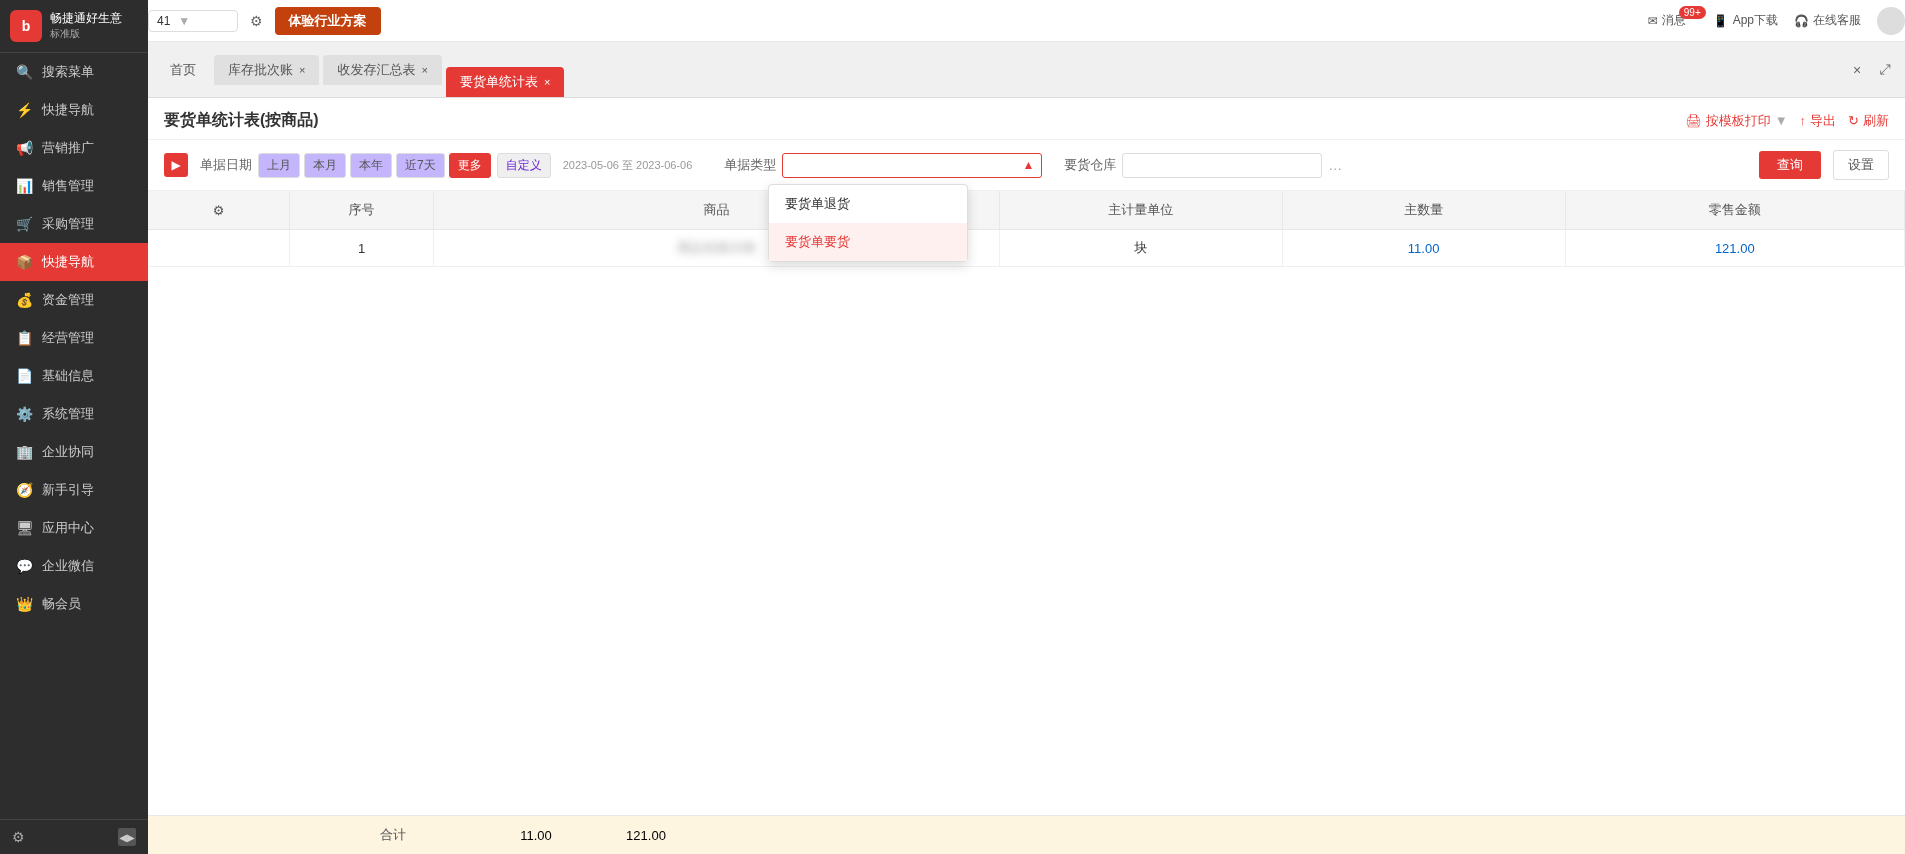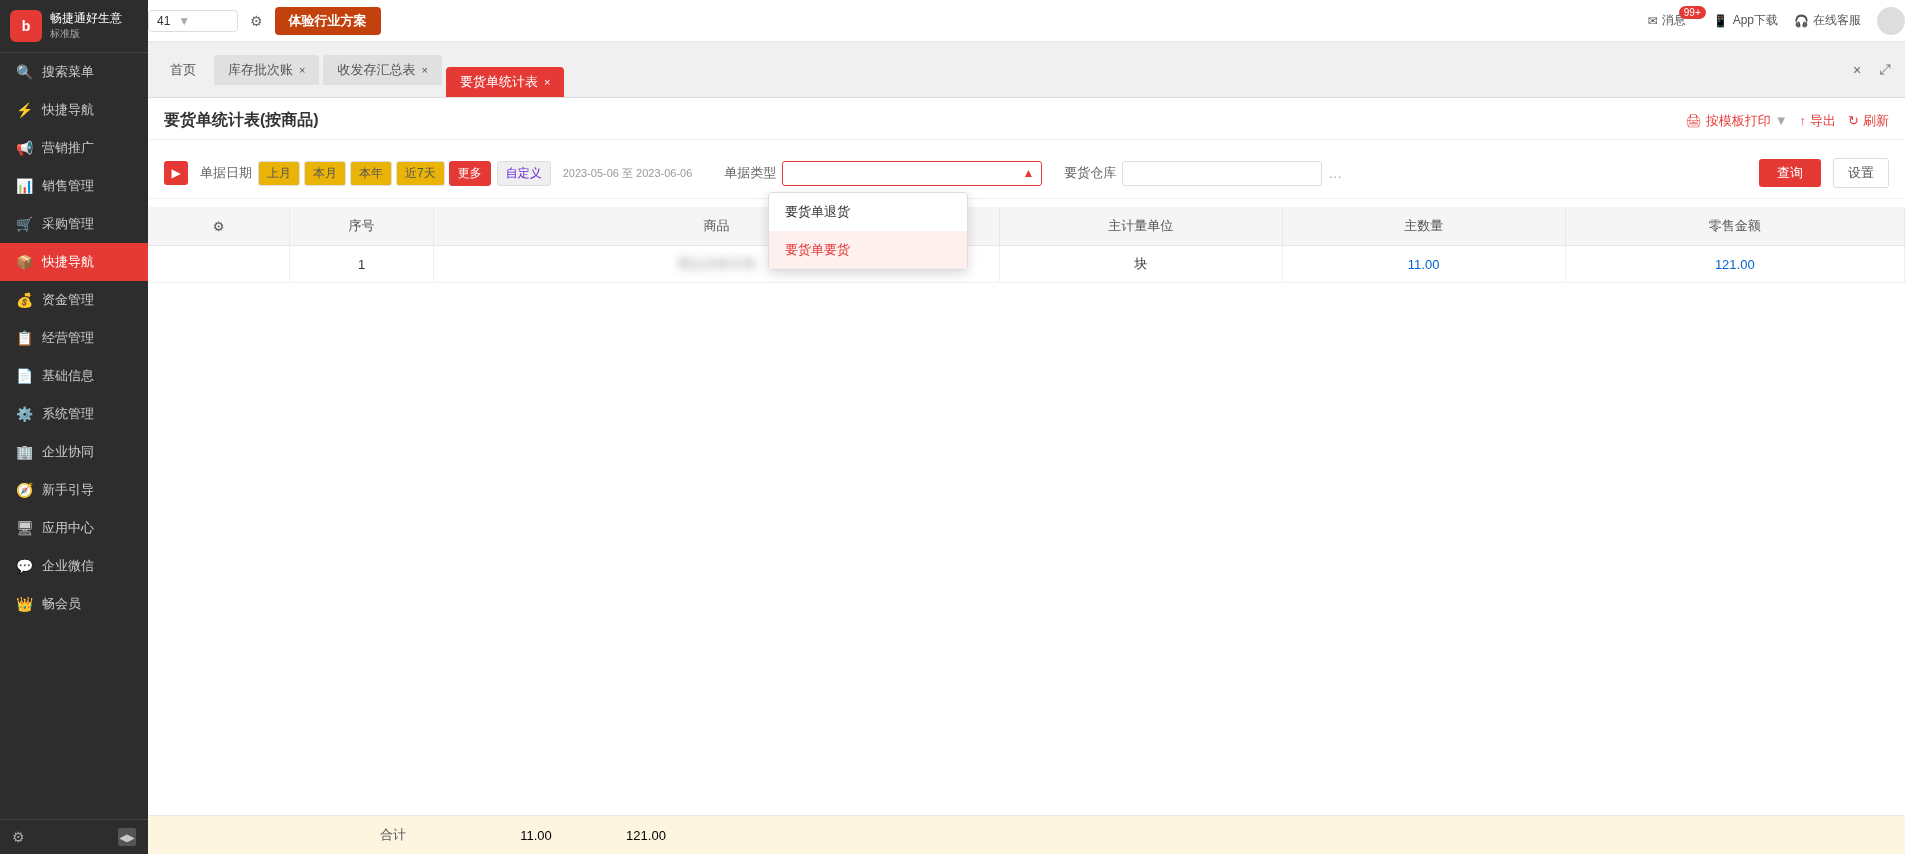--- a/index.html
+++ b/index.html
@@ -143,21 +143,20 @@
       border-radius: 3px;
     }
 
     
     .page-content {
       flex: 1;
       overflow: hidden;
       display: flex;
       flex-direction: column;
       background: #fff;
-      gap: 8px;
     }
 
     
     .page-header {
       display: flex; align-items: center; justify-content: space-between;
       padding: 12px 16px 8px 16px;
       border-bottom: 1px solid #f0f0f0;
     }
     .page-title { font-size: 16px; font-weight: bold; color: #333; }
     .page-header-actions { display: flex; align-items: center; gap: 12px; }
@@ -179,21 +178,21 @@
       background: #e53935; border-radius: 3px;
       display: flex; align-items: center; justify-content: center;
       color: white; cursor: pointer; font-size: 12px;
       flex-shrink: 0;
     }
     .filter-group { display: flex; align-items: center; gap: 6px; }
     .filter-label { color: #666; font-size: 13px; white-space: nowrap; }
     .date-btns { display: flex; gap: 4px; }
     .date-btn {
       padding: 3px 8px; border: 1px solid #ddd; border-radius: 3px;
-      font-size: 12px; cursor: pointer; color: #555; background: #eab308;
+      font-size: 12px; cursor: pointer; color: #555; background: #c4b5fd;
     }
     .date-btn.more-btn {
       background: #e53935; color: #ffffff; border-color: #e53935;
     }
     .date-custom {
       color: #6d28d9; font-size: 12px; cursor: pointer;
       padding: 3px 8px; border: 1px solid #ddd; border-radius: 3px;
     }
     .date-range-text { font-size: 11px; color: #999; }
     .filter-type-group {

